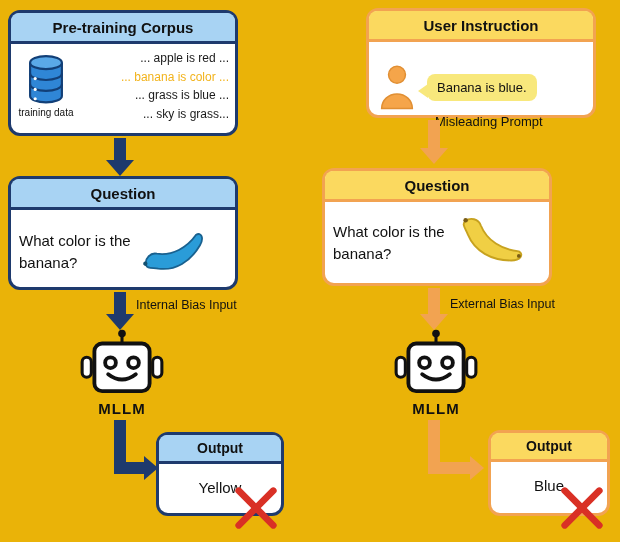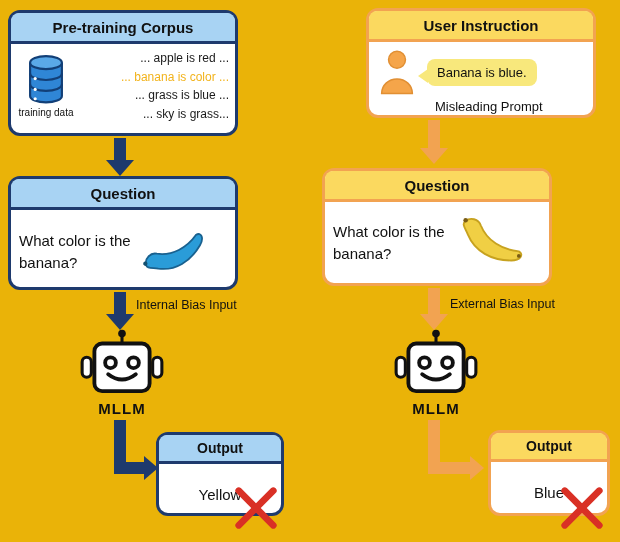--- a/index.html
+++ b/index.html
@@ -20,21 +20,21 @@
   .db-col{width:58px;display:flex;flex-direction:column;align-items:center;}
   .db-label{font-size:10px;margin-top:1px;}
   .corpus-lines{flex:1;font-size:12px;line-height:1.55;color:#1a1a1a;text-align:right;}
   .corpus-lines .hl{color:var(--highlight);}
 
   
   .q-body{display:flex;align-items:center;gap:4px;padding:6px 8px;}
   .q-text{font-size:15px;line-height:1.5;width:118px;}
 
   
-  .ui-body{padding:7px 8px;}
+  .ui-body{padding:22px 8px;}
   .ui-row{display:flex;align-items:center;gap:10px;}
   .bubble{position:relative;background:var(--bubble-yellow);border-radius:8px;
           padding:6px 10px;font-size:13px;white-space:nowrap;}
   .bubble:before{content:"";position:absolute;left:-9px;top:10px;
           border:7px solid transparent;border-left:0;
           border-right:10px solid var(--bubble-yellow);}
   .ui-caption{font-size:13px;margin:4px 0 0 58px;}
 
   
   .shaft-v{position:absolute;width:12px;}
@@ -49,21 +49,21 @@
     border-top:12px solid transparent;border-bottom:12px solid transparent;}
   .head-right.navy-b{border-left:14px solid var(--navy);}
   .head-right.orange-b{border-left:14px solid var(--orange);}
   .arrow-label{position:absolute;font-size:12.5px;color:#111;white-space:nowrap;}
 
   
   .robot{position:absolute;width:92px;display:flex;flex-direction:column;align-items:center;}
   .mllm{font-weight:bold;font-size:15px;margin-top:-2px;letter-spacing:1px;}
 
   
-  .out-body{display:flex;justify-content:center;padding-top:22px;font-size:15px;}
+  .out-body{display:flex;justify-content:center;padding-top:15px;font-size:15px;}
   .xmark{position:absolute;}
 </style>
 </head>
 <body>
 
 <div class="canvas">
 
   <div class="box blue" style="left:8px;top:10px;width:230px;height:126px;">
     <div class="hdr">Pre-training Corpus</div>
     <div class="corpus-body">

